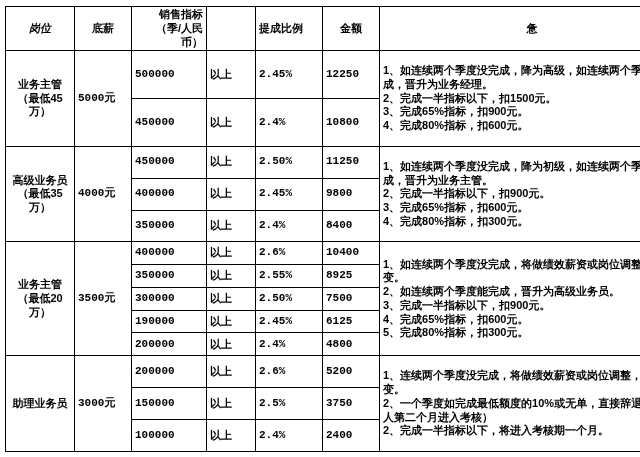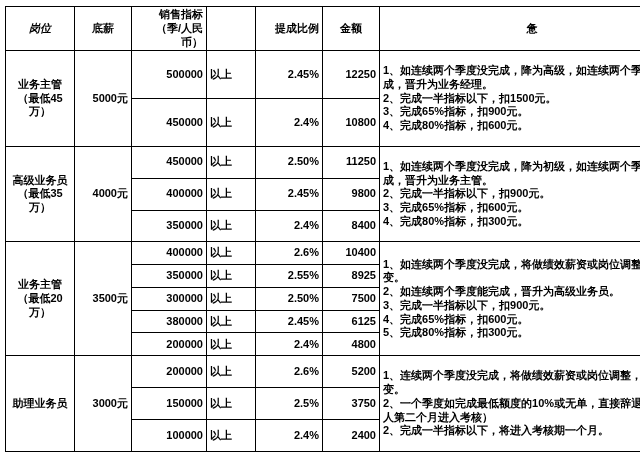--- a/index.html
+++ b/index.html
@@ -37,25 +37,25 @@
   thead td {
     text-align: center;
     font-size: 12px;
     font-weight: bold;
     height: 26px;
   }
   .c-pos   { width: 62px;  text-align: center; font-style: italic; }
   .c-base  { width: 50px;  text-align: center; }
   .c-target{ width: 68px;  text-align: right; }
   .c-ratio { width: 42px;  text-align: center; }
-  .c-rate  { width: 60px;  text-align: right; }
+  .c-rate  { width: 60px;  text-align: left; }
   .c-amt   { width: 50px;  }
   .c-note  { width: 298px; text-align: left; }
 
-  td.num { text-align: right; font-size: 12px; }
+  td.num { text-align: left; font-size: 12px; font-family: Liberation Mono, monospace; }
   td.center { text-align: left; }
   .pos-cell {
     text-align: center;
     font-size: 12px;
     line-height: 1.35;
   }
   .note-cell {
     font-size: 11px;
     line-height: 1.45;
     padding: 3px 4px;
@@ -151,21 +151,21 @@
         <td class="num">2.55%</td>
         <td class="num">8925</td>
       </tr>
       <tr>
         <td class="num">300000</td>
         <td class="center">以上</td>
         <td class="num">2.50%</td>
         <td class="num">7500</td>
       </tr>
       <tr>
-        <td class="num">380000</td>
+        <td class="num">190000</td>
         <td class="center">以上</td>
         <td class="num">2.45%</td>
         <td class="num">6125</td>
       </tr>
       <tr>
         <td class="num">200000</td>
         <td class="center">以上</td>
         <td class="num">2.4%</td>
         <td class="num">4800</td>
       </tr>

